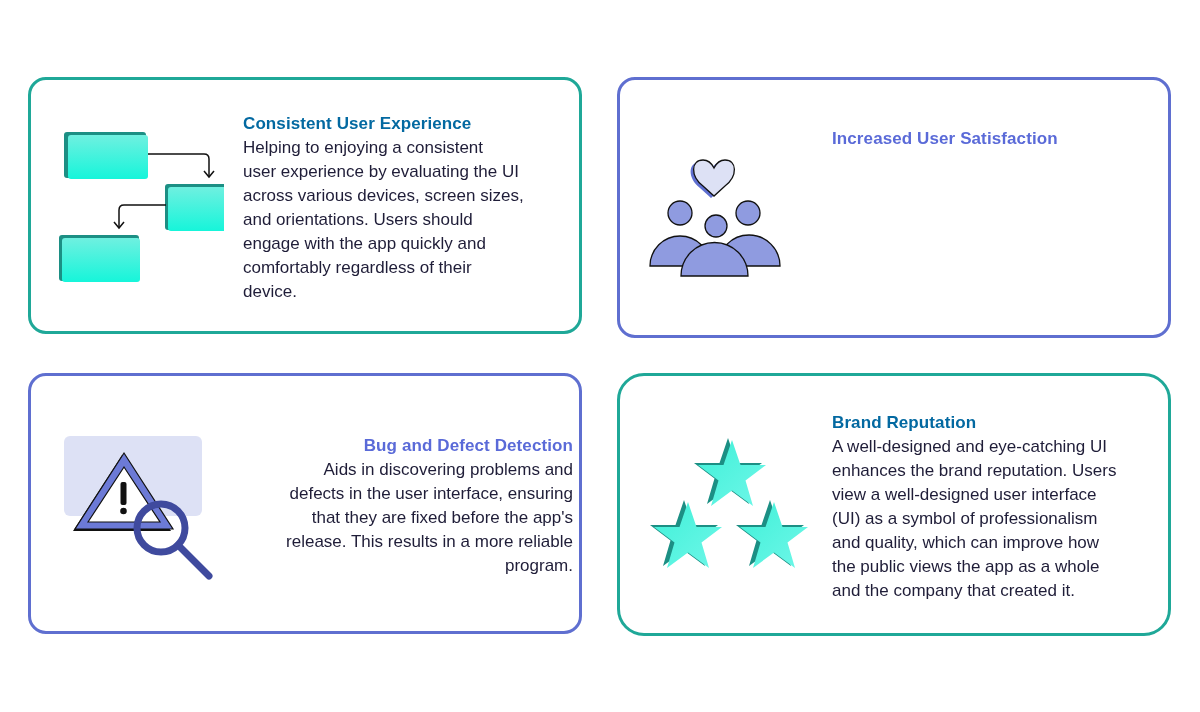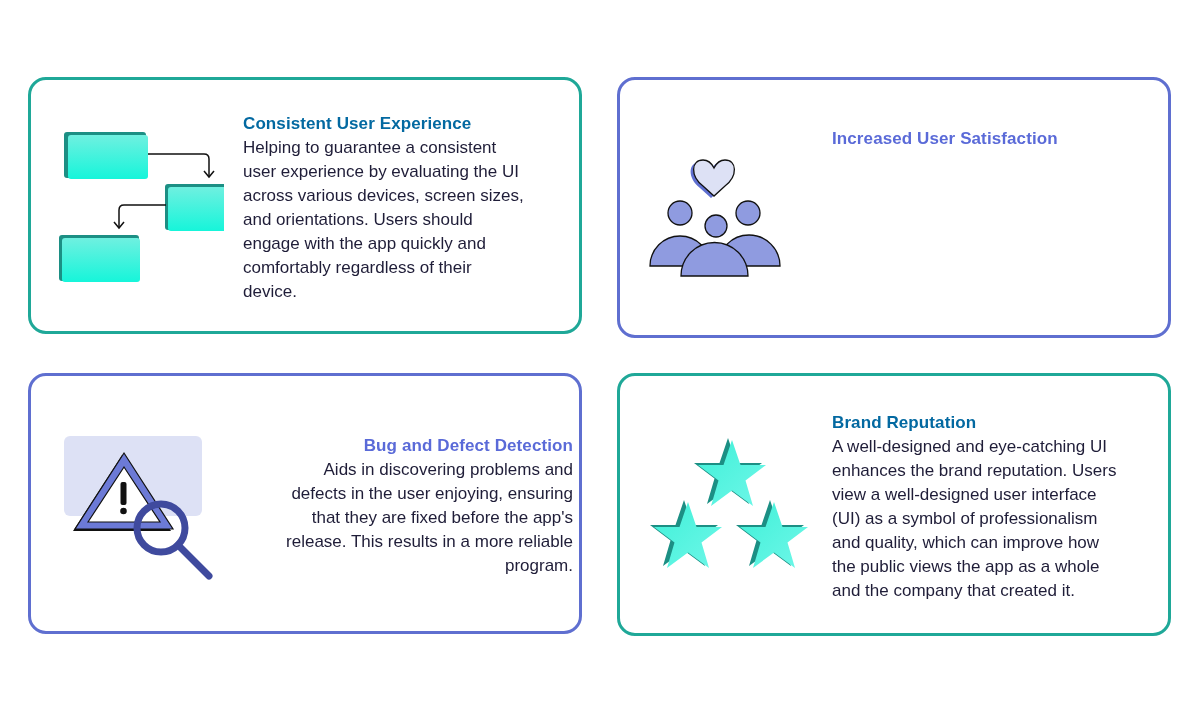--- a/index.html
+++ b/index.html
@@ -34,21 +34,21 @@
     #card-1 .text { left: 212px; top: 32px; width: 330px; }
 
     #card-2 { left: 617px; top: 77px; width: 554px; height: 261px; }
     #card-2 .icon-wrap { left: 28px; top: 68px; width: 135px; height: 130px; }
     #card-2 .text { left: 212px; top: 47px; width: 330px; }
 
     #card-3 { left: 28px; top: 373px; width: 554px; height: 261px; }
     #card-3 .icon-wrap { left: 30px; top: 57px; width: 155px; height: 150px; }
     #card-3 .text { left: 212px; top: 58px; width: 330px; text-align: right; }
 
-    #card-4 { left: 617px; top: 373px; width: 554px; height: 263px; }
+    #card-4 { left: 617px; top: 373px; width: 554px; height: 263px; border-radius: 27px; }
     #card-4 .icon-wrap { left: 30px; top: 62px; width: 160px; height: 135px; }
     #card-4 .text { left: 212px; top: 35px; width: 330px; }
   </style>
 </head>
 <body>
 
 <div class="card teal" id="card-1">
   <div class="icon-wrap">
     <svg width="165" height="155" viewBox="0 0 165 155">
       <defs>
@@ -69,21 +69,21 @@
 
       <path d="M107 75 H65 Q60 75 60 80 V97" fill="none" stroke="#111" stroke-width="1.5"></path>
       <path d="M55 92 L60 98 L65 92" fill="none" stroke="#111" stroke-width="1.5"></path>
 
       <rect x="0" y="105" width="80" height="46" rx="3" fill="#1c8f84"></rect>
       <rect x="3" y="108" width="78" height="44" rx="3" fill="url(#tealgrad)"></rect>
     </svg>
   </div>
   <div class="text">
     <div class="title">Consistent User Experience</div>
-    <div class="body">Helping to guarantee a consistent
+    <div class="body">Helping to enjoying a consistent
 user experience by evaluating the UI
 across various devices, screen sizes,
 and orientations. Users should
 engage with the app quickly and
 comfortably regardless of their
 device.</div>
   </div>
 </div>
 
 <div class="card purple" id="card-2">
@@ -125,21 +125,21 @@
 
       <g>
         <circle cx="100" cy="95" r="24" fill="none" stroke="#3f4a9e" stroke-width="7"></circle>
         <line x1="117" y1="112" x2="148" y2="143" stroke="#3f4a9e" stroke-width="7" stroke-linecap="round"></line>
       </g>
     </svg>
   </div>
   <div class="text">
     <div class="title">Bug and Defect Detection</div>
     <div class="body">Aids in discovering problems and
-defects in the user enjoying, ensuring
+defects in the user interface, ensuring
 that they are fixed before the app's
 release. This results in a more reliable
 program.</div>
   </div>
 </div>
 
 <div class="card teal" id="card-4">
   <div class="icon-wrap">
     <svg width="160" height="135" viewBox="0 0 160 135">
       <defs>

